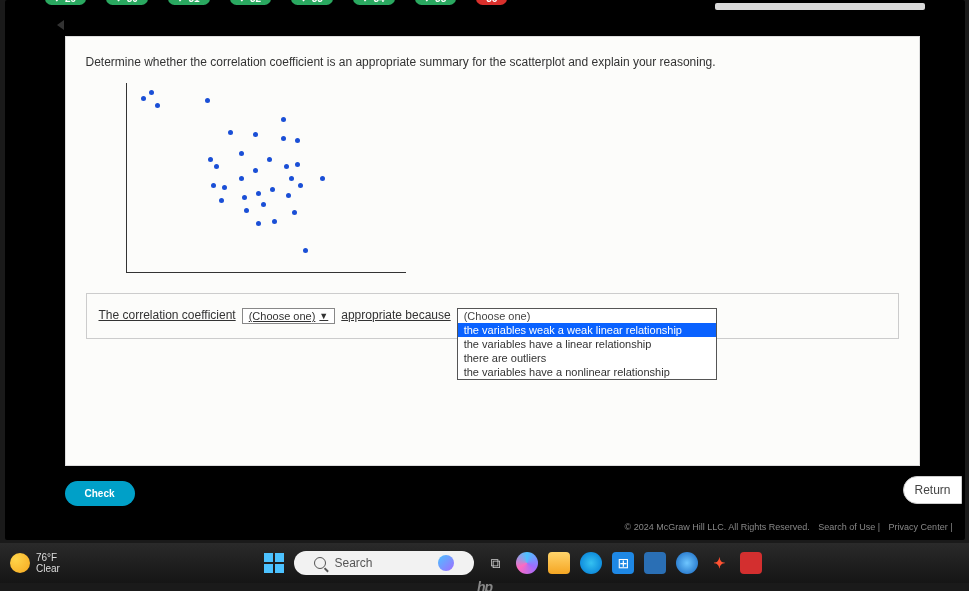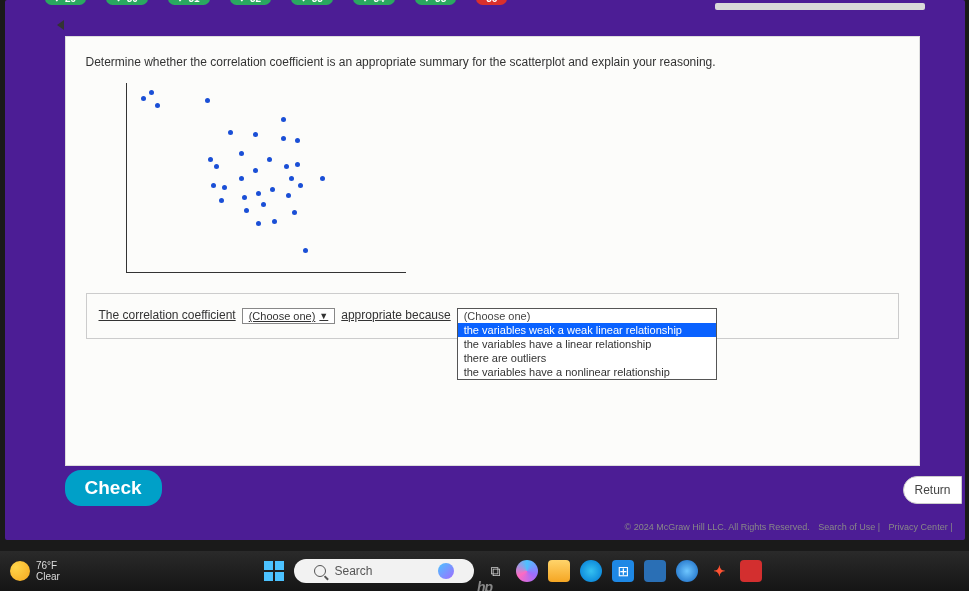--- a/index.html
+++ b/index.html
@@ -5,21 +5,21 @@
     * { margin: 0; padding: 0; box-sizing: border-box; }
     body {
       font-family: Arial, sans-serif;
       background: #1a1a1a;
       width: 969px;
       height: 591px;
       position: relative;
       overflow: hidden;
     }
     .screen {
-      background: #4c1d95;
+      background: #000000;
       width: 960px;
       height: 540px;
       margin: 0 auto;
       position: relative;
       border-radius: 2px;
     }
     .nav-pills {
       display: flex;
       gap: 20px;
       padding: 0 40px;
@@ -135,21 +135,21 @@
     }
     .check-btn {
       position: absolute;
       left: 60px;
       bottom: 34px;
       background: #00a0c8;
       color: #fff;
       border: none;
       padding: 7px 20px;
       border-radius: 16px;
-      font-size: 19px;
+      font-size: 10px;
       font-weight: bold;
       cursor: pointer;
     }
     .return-btn {
       position: absolute;
       right: 3px;
       bottom: 36px;
       background: #fff;
       border: 1px solid #ccc;
       padding: 6px 10px;
@@ -161,21 +161,21 @@
     .footer-copy {
       position: absolute;
       right: 12px;
       bottom: 8px;
       font-size: 9px;
       color: #888;
     }
     .footer-copy a { color: #888; text-decoration: none; margin-left: 6px; }
     .taskbar {
       position: absolute;
-      bottom: 0;
+      bottom: 8px;
       left: 0;
       right: 0;
       height: 40px;
       background: linear-gradient(180deg, #2a2a2a, #151515);
       display: flex;
       align-items: center;
       padding: 0 10px;
       gap: 8px;
     }
     .weather {

